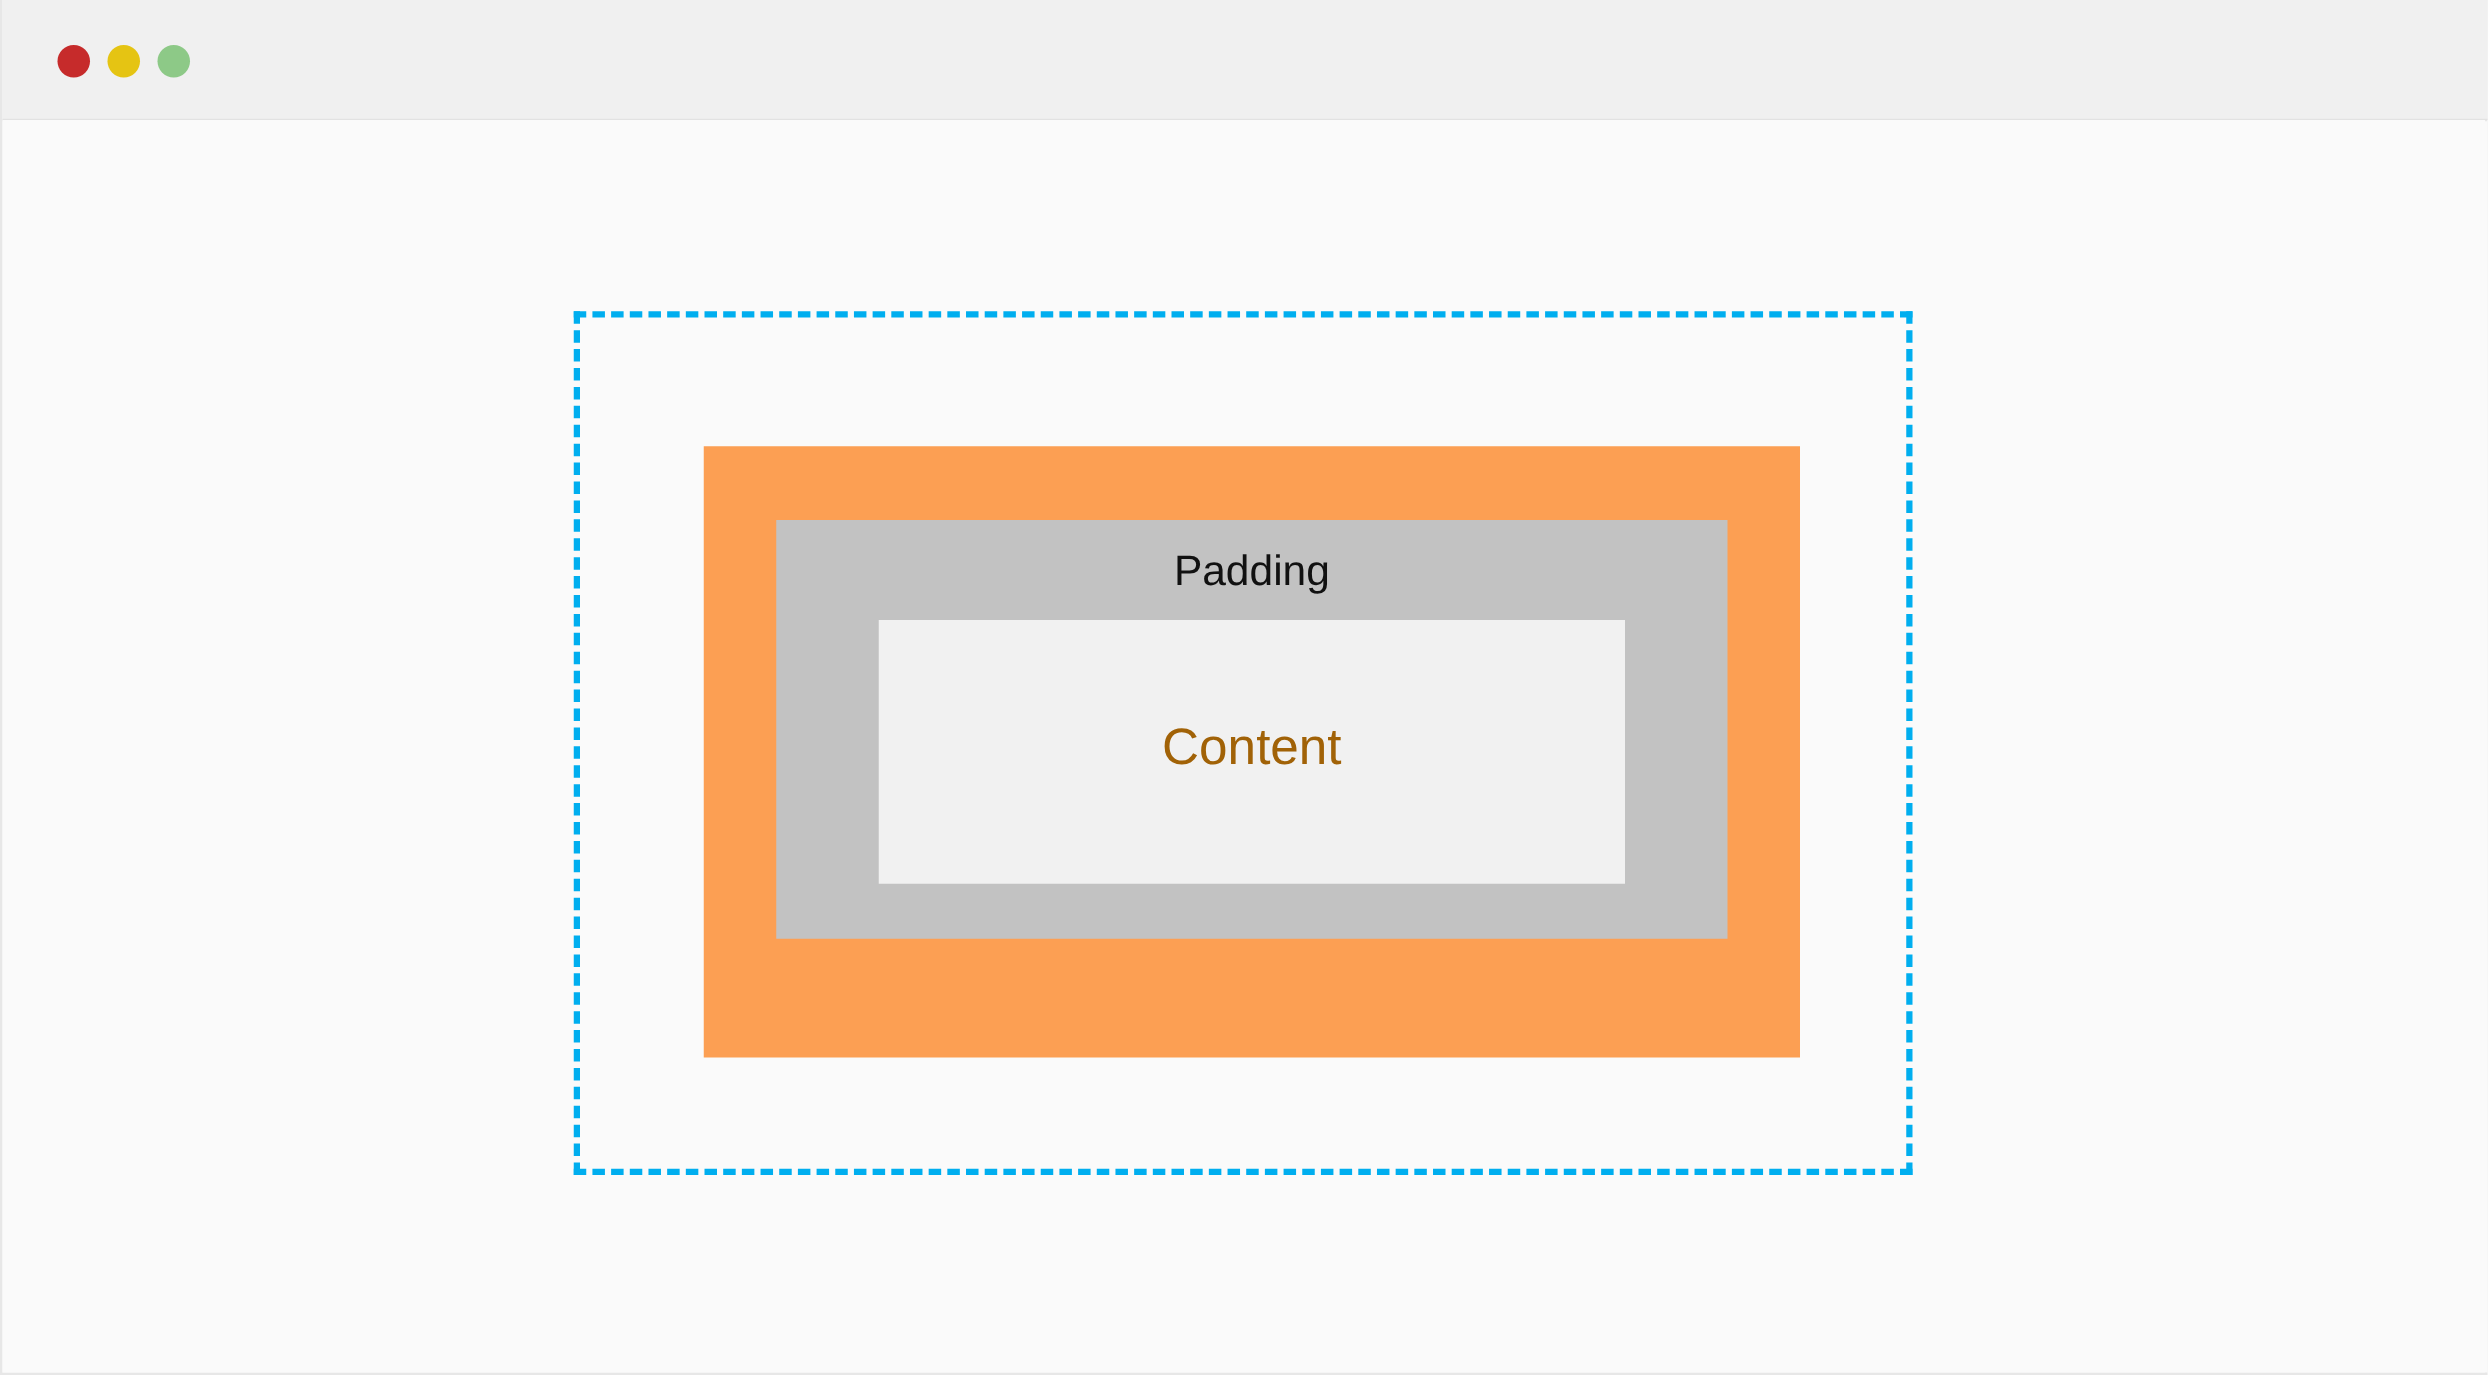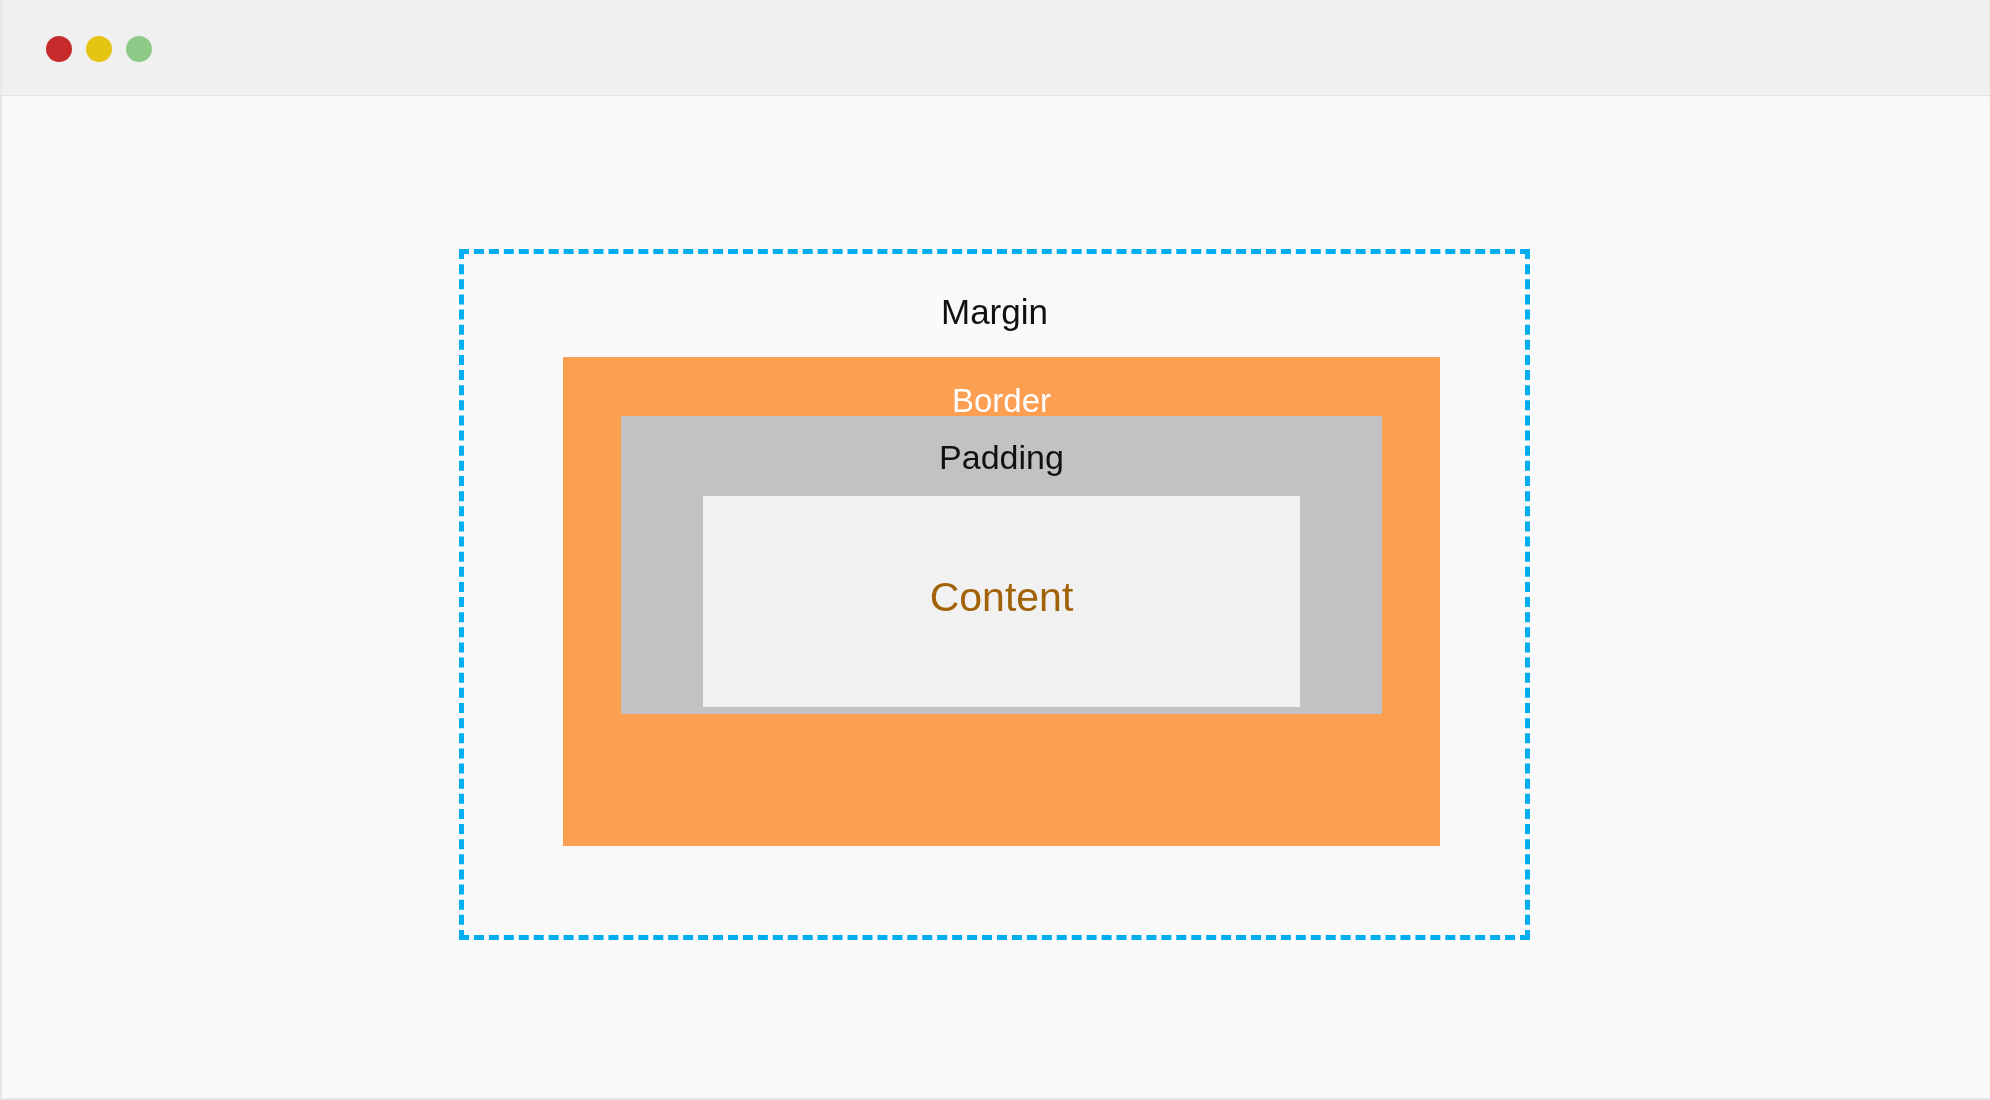--- a/index.html
+++ b/index.html
@@ -85,21 +85,21 @@
     height: 489px;
     background: #fc9f53;
     box-sizing: border-box;
   }
 
   .box-padding {
     position: absolute;
     left: 58px;      
     top: 59px;       
     width: 761px;
-    height: 298px;
+    height: 335px;
     background: #c2c2c2;
     box-sizing: border-box;
   }
 
   .box-content {
     position: absolute;
     left: 82px;      
     top: 80px;       
     width: 597px;
     height: 211px;
@@ -146,24 +146,22 @@
     <div class="traffic-lights">
       <span class="dot dot-close"></span>
       <span class="dot dot-min"></span>
       <span class="dot dot-max"></span>
     </div>
   </div>
 
   <div class="canvas">
 
     <div class="box-margin">
-      <div class="label label-margin">Margin</div>
 
       <div class="box-border">
-        <div class="label label-border">Border</div>
 
         <div class="box-padding">
           <div class="label label-padding">Padding</div>
 
           <div class="box-content">
             <div class="label label-content">Content</div>
           </div>
 
         </div>
       </div>

